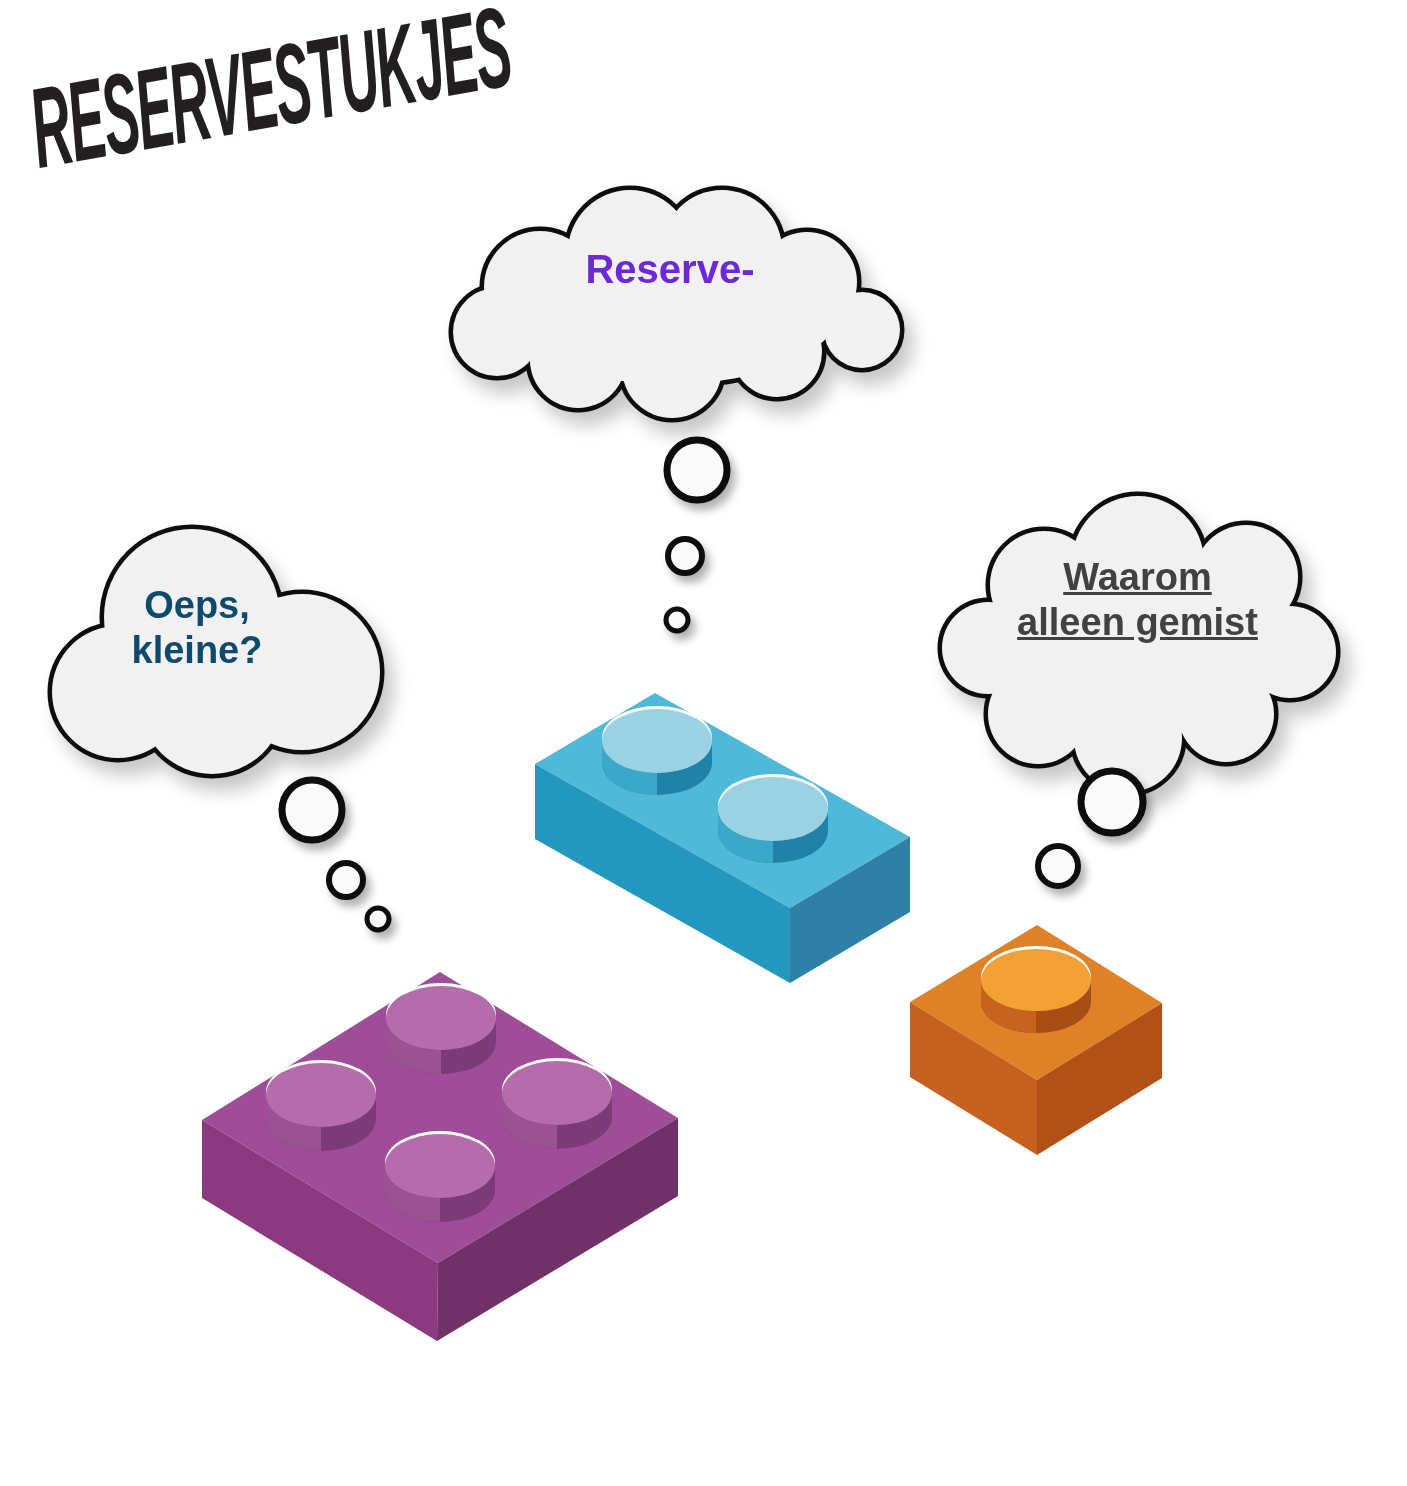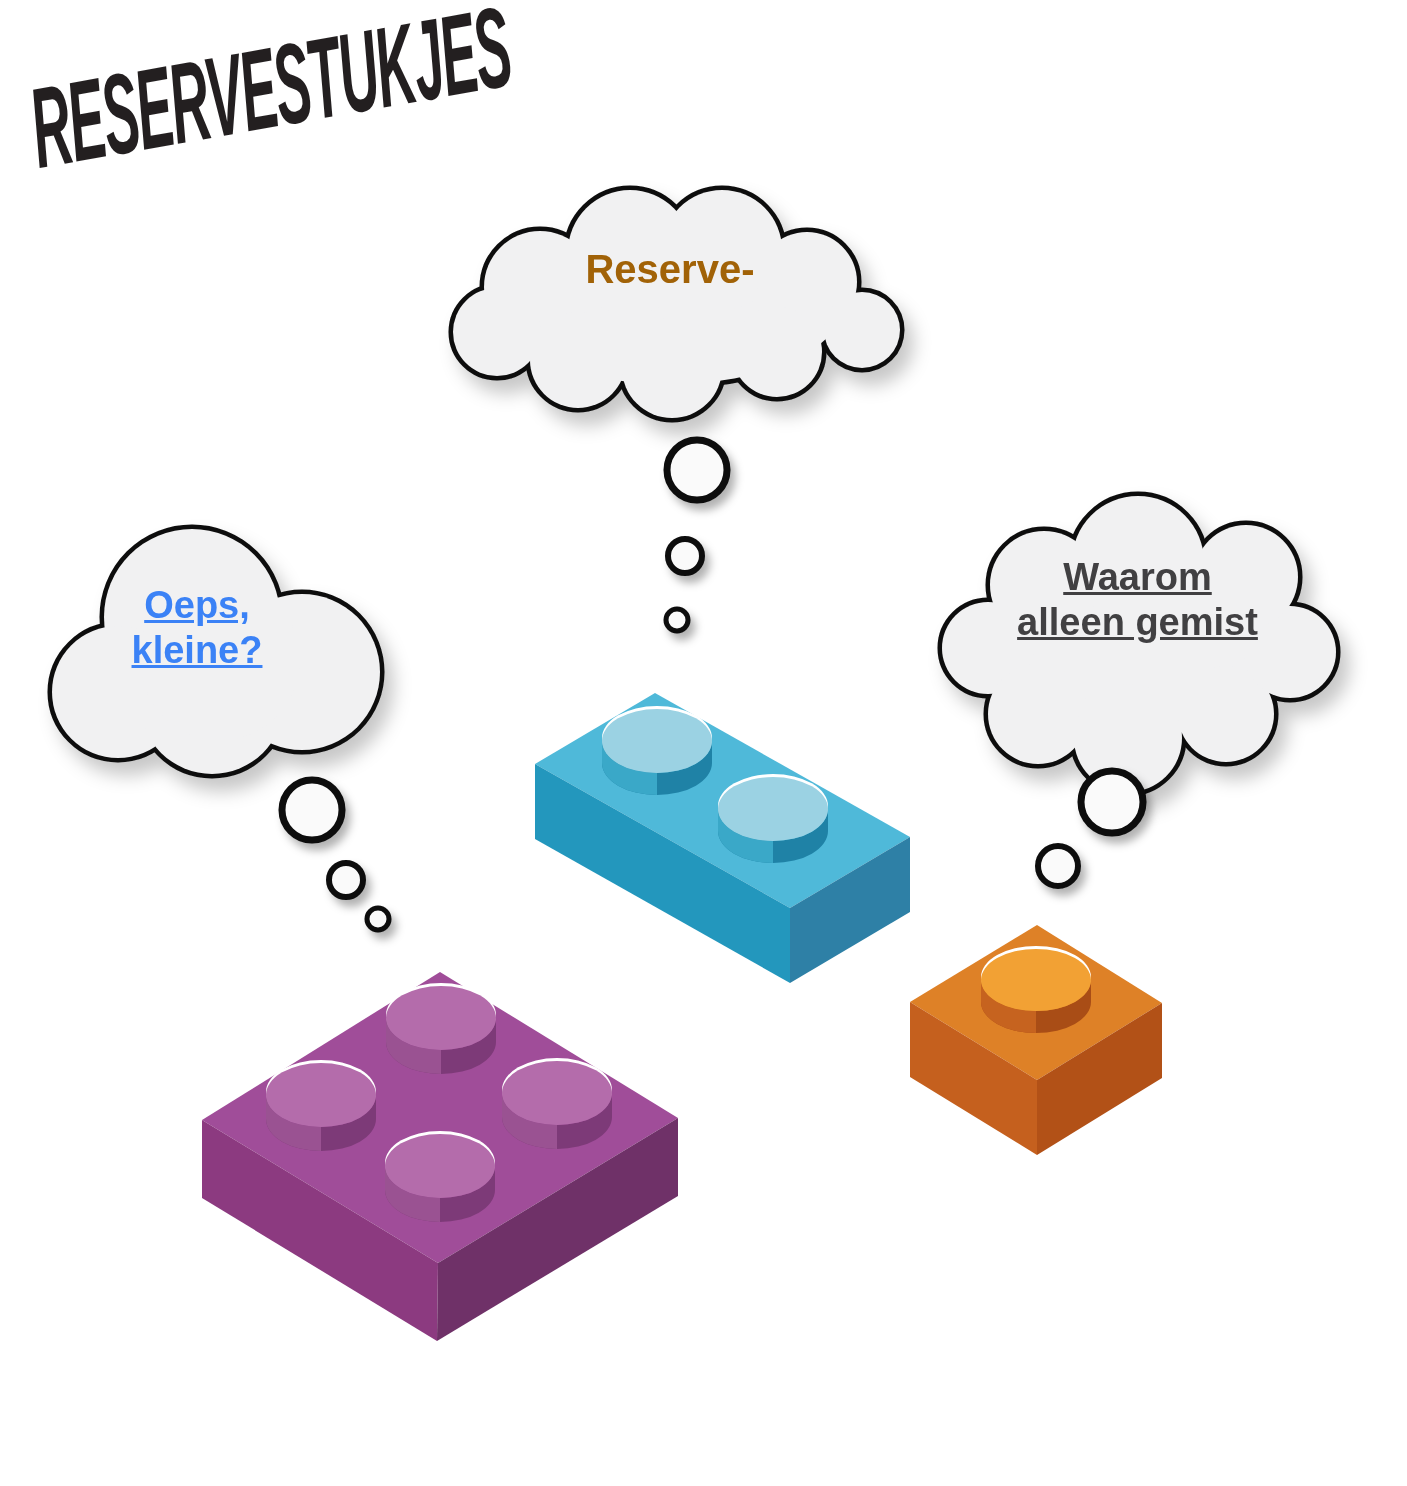--- a/index.html
+++ b/index.html
@@ -158,24 +158,24 @@
           <polygon points="910,1002 1037,1080 1037,1155 910,1077" fill="#c5601e"></polygon>
           <polygon points="1162,1003 1037,1080 1037,1155 1162,1078" fill="#b25117"></polygon>
           <ellipse cx="1036" cy="977" rx="55" ry="31" fill="#ffffff"></ellipse>
           <path d="M 981 980 L 981 1002 A 55 31 0 0 0 1091 1002 L 1091 980 A 55 31 0 0 1 981 980 Z" fill="#a94d16"></path>
           <path d="M 981 980 L 981 1002 A 55 31 0 0 0 1036 1033 L 1036 1011 A 55 31 0 0 1 981 980 Z" fill="#c6631f"></path>
           <ellipse cx="1036" cy="980" rx="55" ry="31" fill="#f2a134"></ellipse>
         </g>
       </g>
   </svg>
 
-  <div class="bubble-text center" style="color: #a16207;">
+  <div class="bubble-text center" style="color: #6d28d9;">
     <div>Reserve-</div>
   </div>
-  <div class="bubble-text left" style="color: #3b82f6; text-decoration: underline;">
+  <div class="bubble-text left" style="color: #0c4a6e;">
     <div>Oeps,</div>
     <div>kleine?</div>
   </div>
   <div class="bubble-text right" style="color: rgb(65, 64, 66);">
     <div>Waarom</div>
     <div>alleen gemist</div>
   </div>
 
 </div>
 

